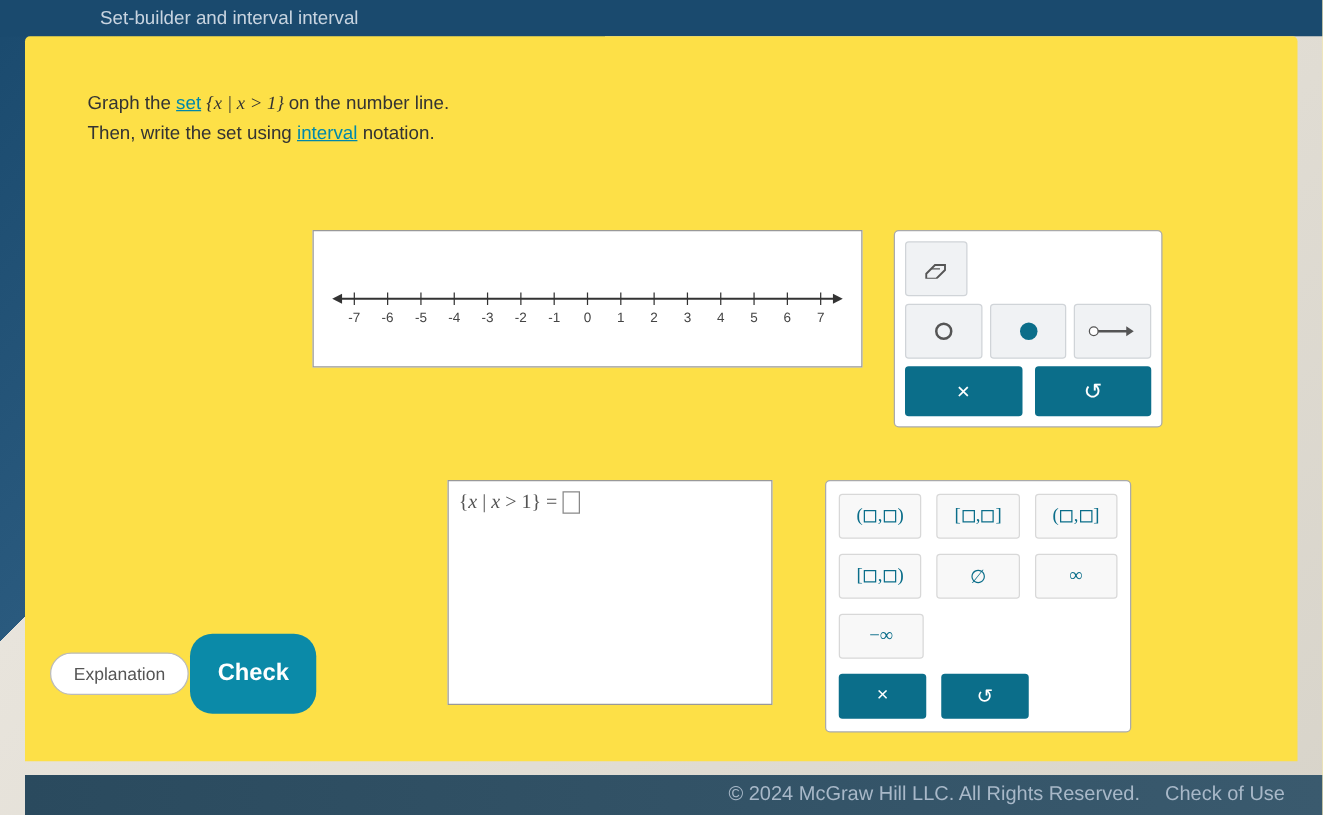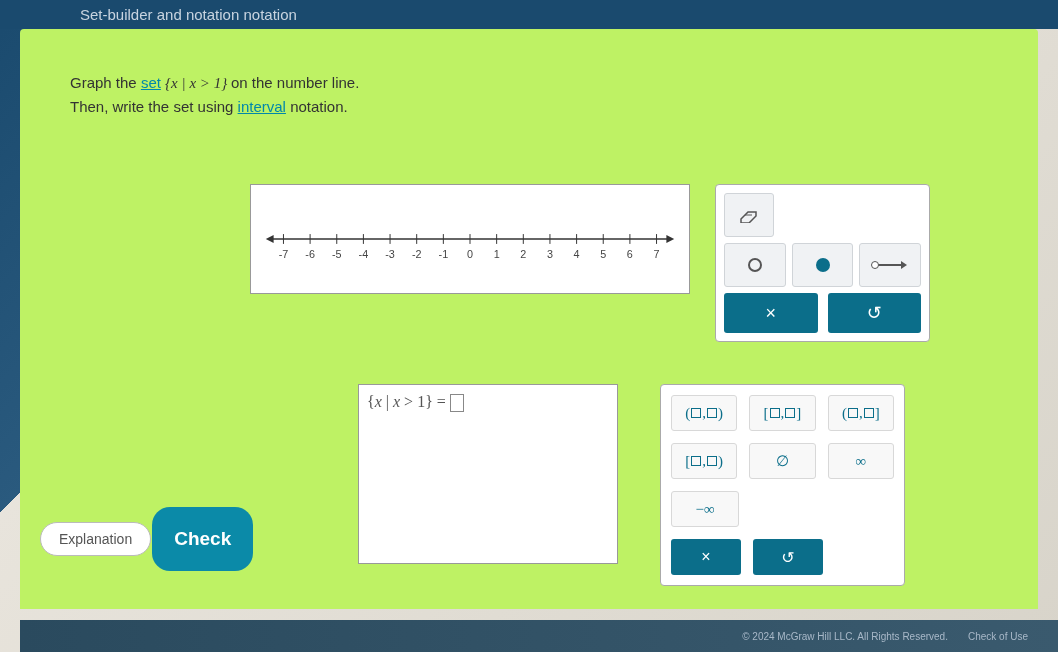--- a/index.html
+++ b/index.html
@@ -11,21 +11,21 @@
       overflow: hidden;
       position: relative;
     }
     .header-bar {
       background: #1a4a6e;
       color: #c8d4e0;
       padding: 6px 80px;
       font-size: 15px;
     }
     .main-panel {
-      background: #bef264;
+      background: #fde047;
       margin: 0 20px 0 20px;
       border-radius: 4px 4px 0 0;
       padding: 12px 20px 60px 20px;
       min-height: 580px;
       position: relative;
     }
     .collapse-btn {
       position: absolute;
       left: 40px;
       top: 42px;
@@ -178,39 +178,39 @@
       font-weight: bold;
     }
     .footer {
       position: absolute;
       bottom: 0;
       left: 20px;
       right: 0;
       height: 30px;
       background: linear-gradient(90deg, #2a4a5e, #3a5a6e);
       color: #a8b8c8;
-      font-size: 10px;
+      font-size: 16px;
       display: flex;
       align-items: center;
       justify-content: flex-end;
       padding: 16px 30px;
       gap: 20px;
     }
     .circle-open { width:14px; height:14px; border:2px solid #555; border-radius:50%; }
     .circle-closed { width:14px; height:14px; background:#0b6e8a; border-radius:50%; }
     .ray-icon { width:30px; height:2px; background:#555; position:relative; }
     .ray-icon::before { content:''; position:absolute; left:-4px; top:-3px; width:6px; height:6px; border:1px solid #555; border-radius:50%; background:#fff;}
     .ray-icon::after { content:''; position:absolute; right:-2px; top:-3px; border-left:6px solid #555; border-top:4px solid transparent; border-bottom:4px solid transparent;}
     .sq { display:inline-block; width:10px; height:10px; border:1px solid #0b6e8a; vertical-align:baseline; margin:0 1px;}
   </style>
 </head>
 <body>
 
 <div class="header-bar">
-  <span>Set-builder and notation notation</span>
+  <span>Set-builder and interval interval</span>
 </div>
 
 <div class="collapse-btn">
   <span>⌄</span>
 </div>
 
 <div class="main-panel">
 
   <div class="question-text">
     <span>Graph the </span>

